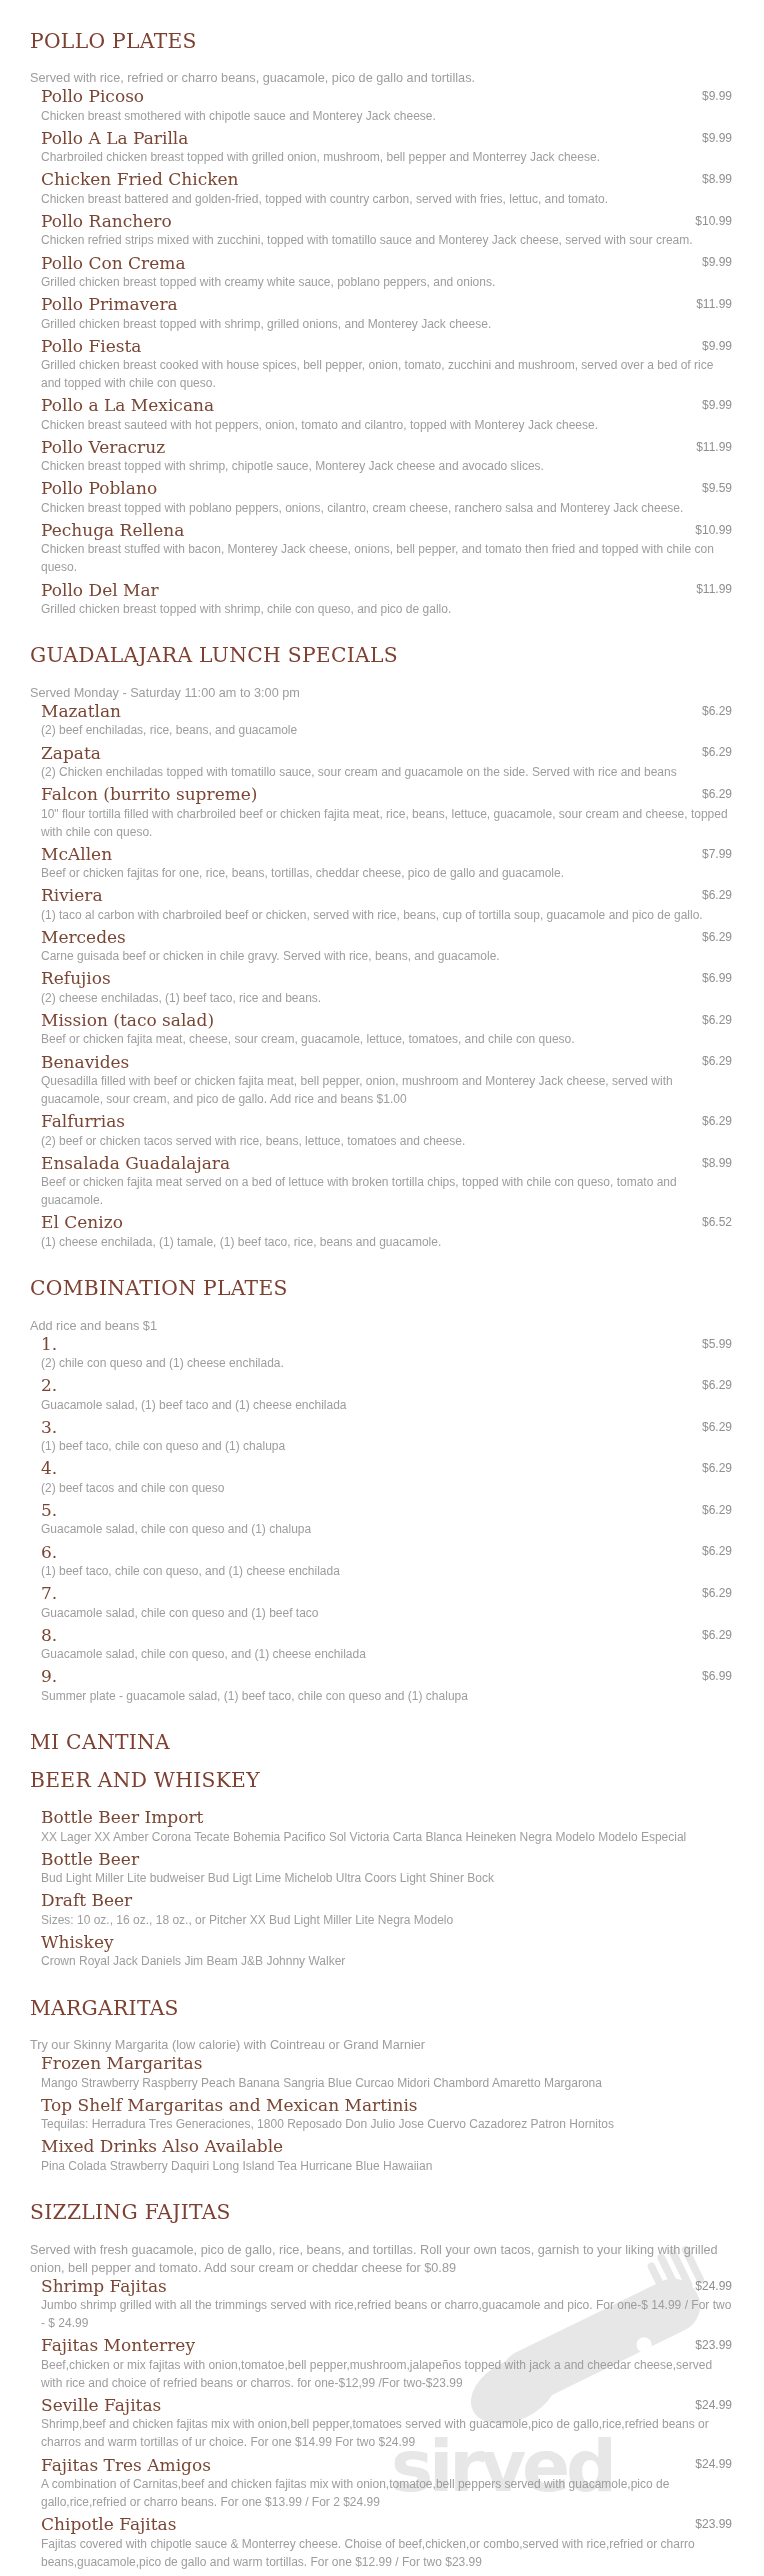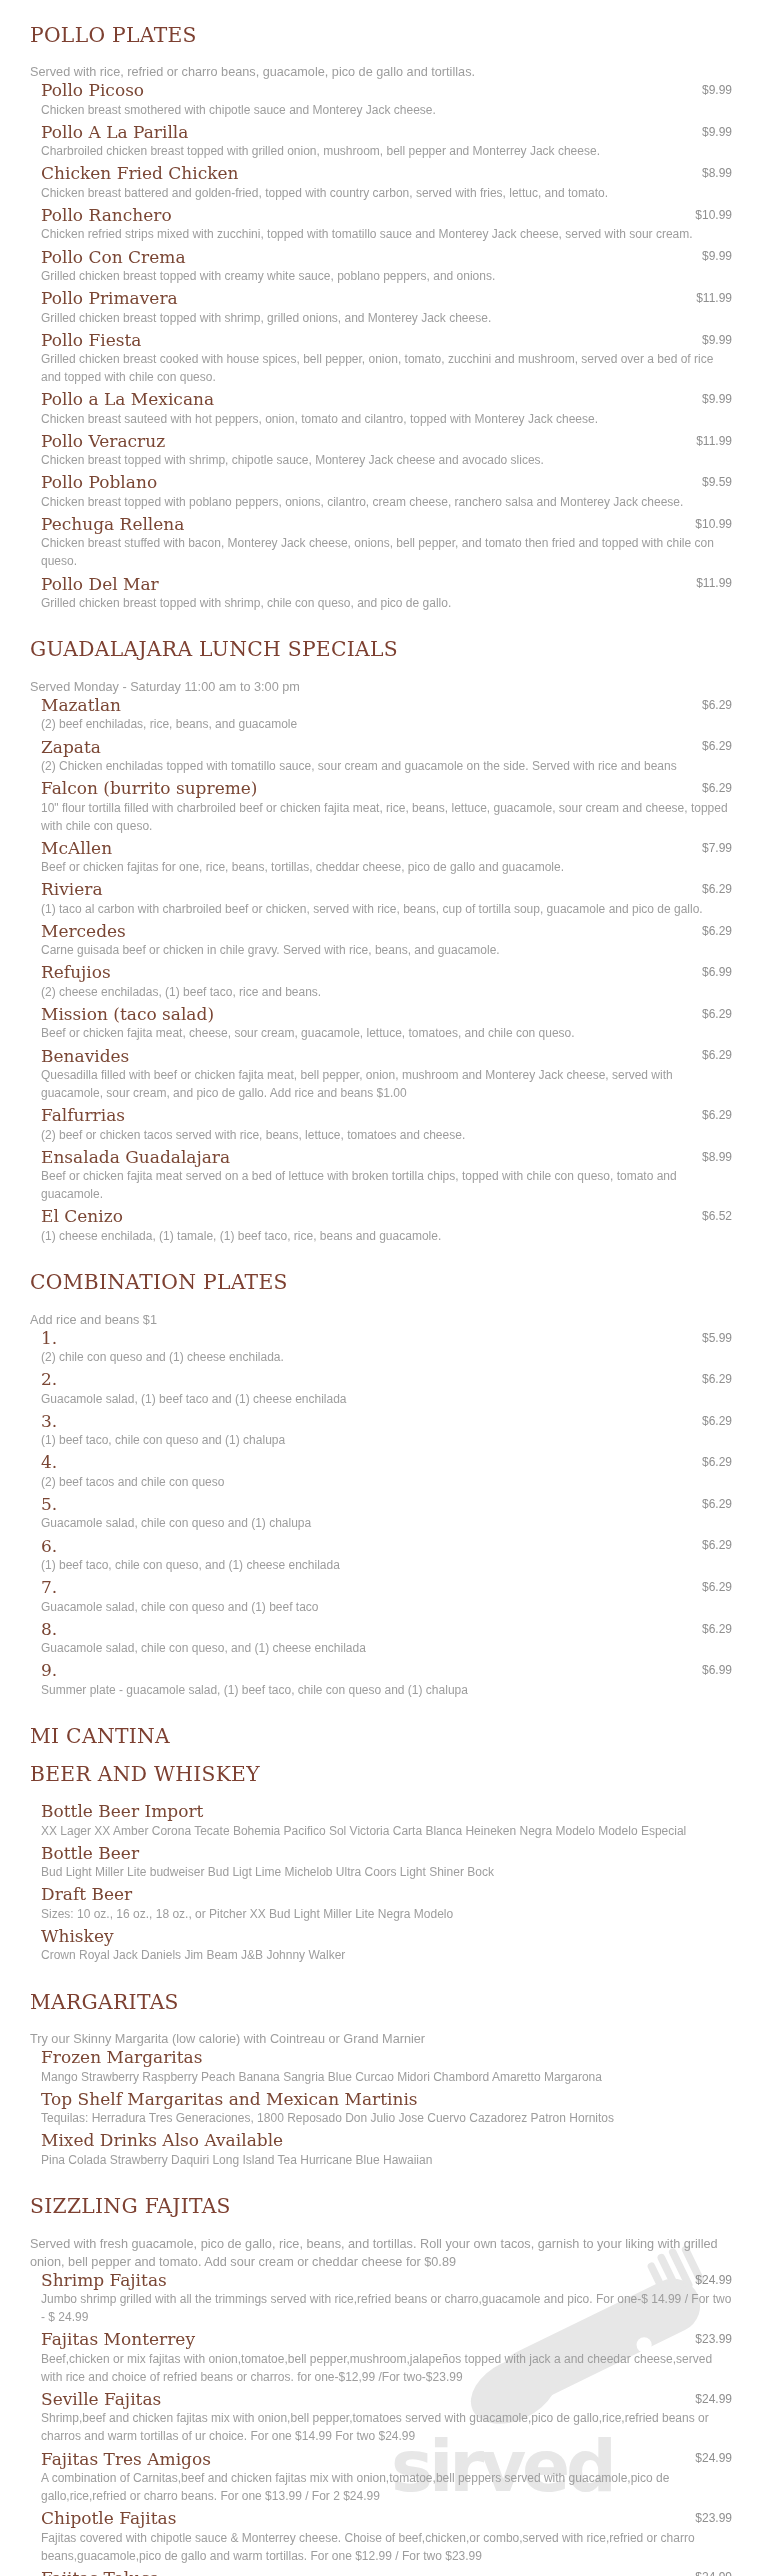--- a/index.html
+++ b/index.html
@@ -15,21 +15,21 @@
     padding: 12.7px 32px 0 30px;
   }
   .menu-section { margin: 0; }
   .section-title {
     font-family: "DejaVu Serif", serif;
     font-size: 20.3px; line-height: 25.4px; font-weight: 400;
     color: #7d4031;
     letter-spacing: 0.3px;
     margin: 25.4px 0 15.2px 0;
   }
-  .menu-section:first-child .section-title { margin-top: 10px; }
+  .menu-section:first-child .section-title { margin-top: 16px; }
   .menu-section.empty .section-title { margin-bottom: 0; }
   .menu-section.empty + .menu-section .section-title { margin-top: 12px; }
   .section-note {
     font-size: 12.7px; line-height: 18px;
     color: #9d9d9d;
     margin: 0;
   }
   .menu-item { padding-left: 11px; margin: 0 0 4.2px 0; }
   .item-row { display: flex; justify-content: space-between; align-items: flex-start; }
   .item-name {

